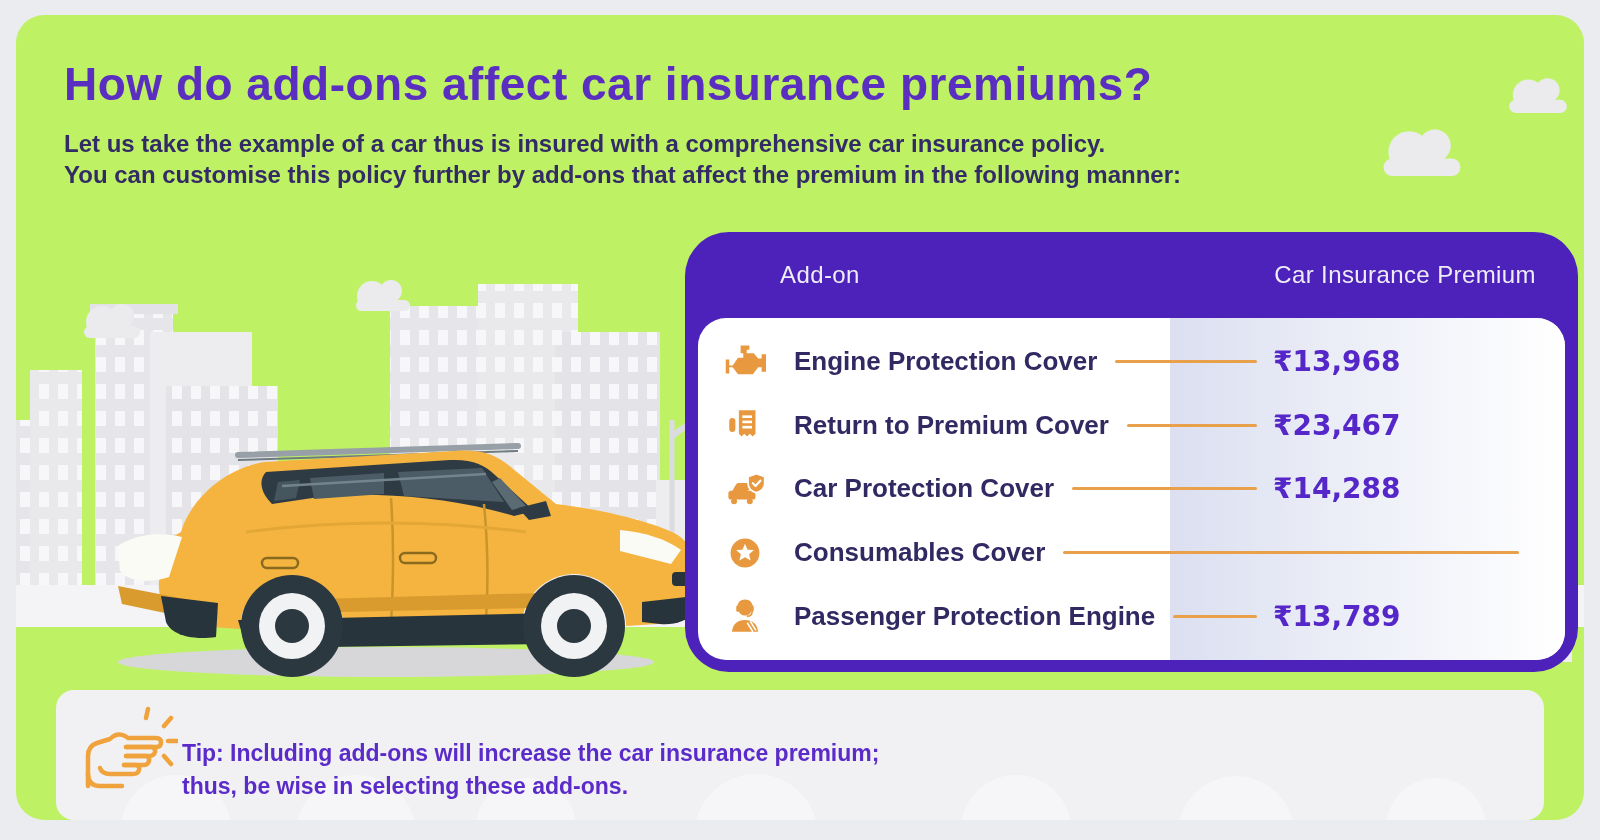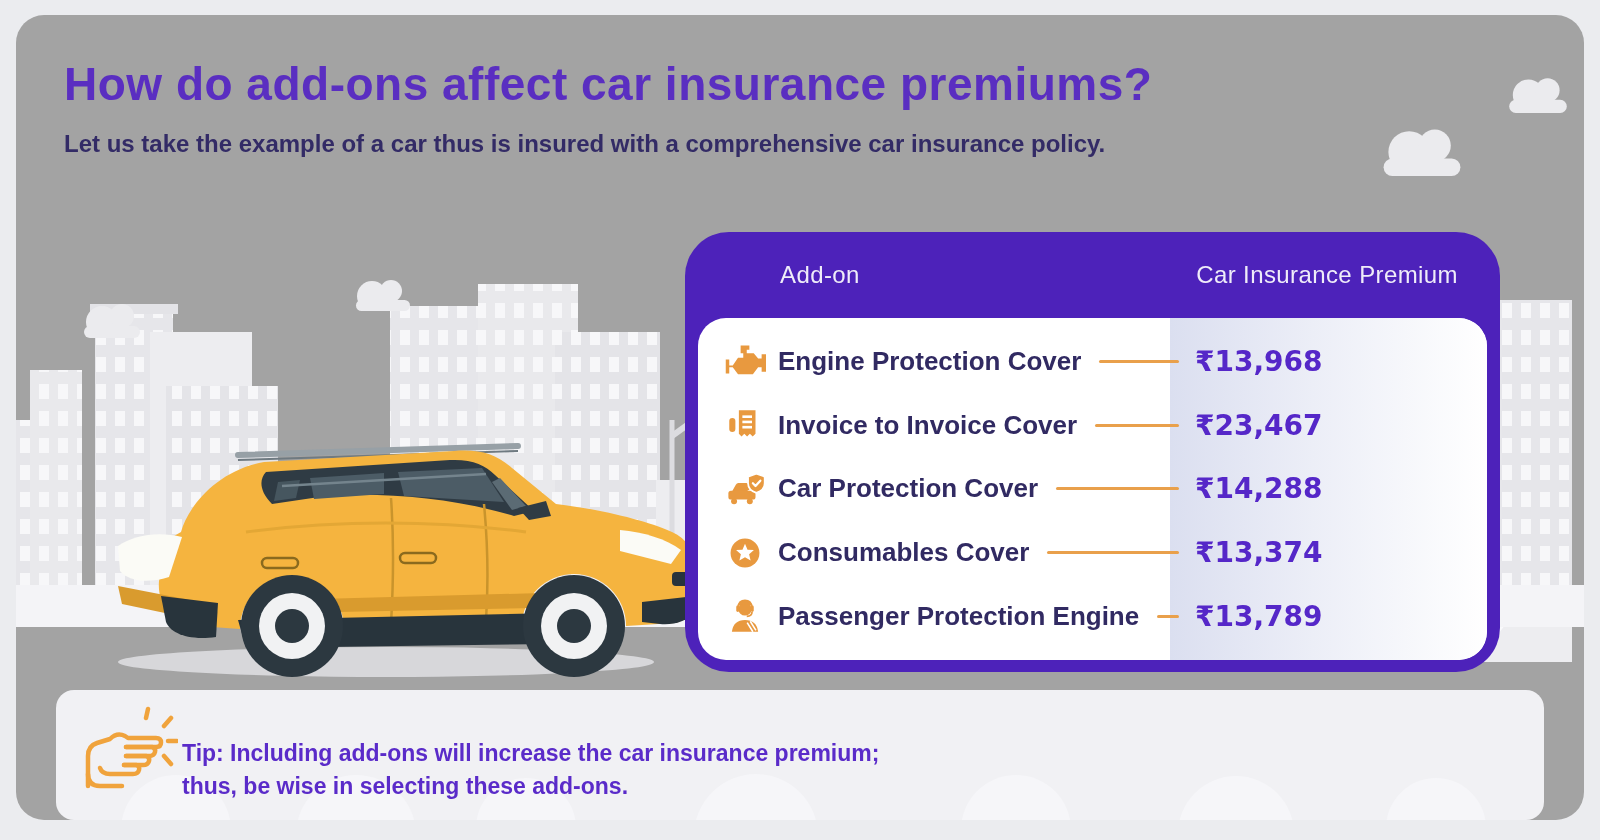--- a/index.html
+++ b/index.html
@@ -3,39 +3,39 @@
 <meta charset="utf-8">
 <style>
   html,body{margin:0;padding:0;}
   body{
     width:1600px;height:840px;position:relative;overflow:hidden;
     background:#ebecef;
     font-family:"Liberation Sans",sans-serif;
   }
   .panel{
     position:absolute;left:16px;top:15px;width:1568px;height:805px;
-    background:#a3a3a3;border-radius:28px;overflow:hidden;
+    background:#bef264;border-radius:28px;overflow:hidden;
   }
   
   .title{
     position:absolute;left:48px;top:42px;
     font-size:46px;font-weight:800;color:#5a2ec1;letter-spacing:.5px;
   }
   .subtitle{
     position:absolute;left:48px;top:113px;
     font-size:24px;font-weight:700;color:#332b66;line-height:31px;
   }
   
   .skyline{position:absolute;left:0;top:255px;width:1568px;height:400px;}
   .cloud{position:absolute;}
   
   .car{position:absolute;left:70px;top:395px;width:620px;height:285px;}
   
   .card{
-    position:absolute;left:669px;top:217px;width:815px;height:440px;
+    position:absolute;left:669px;top:217px;width:893px;height:440px;
     background:#4d22ba;border-radius:44px;
   }
   .card-header{
     position:absolute;left:0;top:0;right:0;height:86px;
     display:flex;align-items:center;justify-content:space-between;
     padding:0 42px 0 95px;box-sizing:border-box;
     color:#efecf9;font-size:24px;letter-spacing:.4px;
   }
   .card-inner{
     position:absolute;left:13px;right:13px;top:86px;bottom:12px;
@@ -49,21 +49,21 @@
   .rows{
     position:absolute;inset:0;display:flex;flex-direction:column;
     justify-content:space-around;padding:12px 0;
   }
   .row{
     display:flex;align-items:center;
     padding-left:26px;padding-right:30px;
   }
   .row .icon{width:42px;height:42px;flex:0 0 42px;display:flex;align-items:center;justify-content:center;}
   .row .label{
-    margin-left:12px;font-size:26px;font-weight:700;color:#312a62;white-space:nowrap;
+    margin-left:28px;font-size:26px;font-weight:700;color:#312a62;white-space:nowrap;
   }
   .leader{flex:1;height:3px;border-radius:2px;background:#e9a04b;margin:0 16px 0 18px;}
   .value{
     width:262px;flex:0 0 262px;
     font-family:"DejaVu Sans",sans-serif;
     font-size:28px;font-weight:800;color:#5527c8;white-space:nowrap;
   }
   
   .tip-band{
     position:absolute;left:40px;top:675px;width:1488px;height:130px;
@@ -142,20 +142,21 @@
   </svg>
   <svg class="cloud" style="left:1486px;top:58px;width:72px;height:44px;" viewBox="0 0 60 36" fill="#ebebee">
     <circle cx="22" cy="18" r="13"></circle>
       <circle cx="38" cy="14" r="10"></circle>
       <rect x="6" y="22" width="48" height="11" rx="5.5"></rect>
   </svg>
 
   <div class="title">How do add-ons affect car insurance premiums?</div>
   <div class="subtitle">
     <div>Let us take the example of a car thus is insured with a comprehensive car insurance policy.</div>
+    <div>You can customise this policy further by add-ons that affect the premium in the following manner:</div>
   </div>
 
   <svg class="car" viewBox="0 0 620 285">
     <ellipse cx="300" cy="252" rx="268" ry="15" fill="#d7d7da"></ellipse>
 
     <path d="M152 45 L432 36" stroke="#97a0a6" stroke-width="6" stroke-linecap="round" fill="none"></path>
     <path d="M152 50 L432 41" stroke="#6f7a81" stroke-width="2" fill="none"></path>
 
     <path d="M95 122
              C102 96 132 60 178 52
@@ -236,21 +237,21 @@
         <div class="row">
           <span class="icon">
             <svg viewBox="0 0 48 48" width="42" height="42" fill="#e8993f">
               <rect x="6" y="16" width="7" height="16" rx="3.5"></rect>
               <path d="M17 7h19v27l-3.2 3-3.2-3-3.2 3-3.2-3-3.2 3-3-3z"></path>
               <rect x="21" y="13" width="11" height="3" fill="#fff"></rect>
               <rect x="21" y="19" width="11" height="3" fill="#fff"></rect>
               <rect x="21" y="25" width="11" height="3" fill="#fff"></rect>
             </svg>
           </span>
-          <span class="label">Invoice to Invoice Cover</span>
+          <span class="label">Return to Premium Cover</span>
           <span class="leader"></span>
           <span class="value">₹23,467</span>
         </div>
 
         <div class="row">
           <span class="icon">
             <svg viewBox="0 0 48 48" width="42" height="42" fill="#e8993f">
               <path d="M9 27l4.5-8q1-1.8 3-1.8h9q2 0 3 1.8l2.5 4.4-6 3.6z"></path>
               <rect x="5" y="26" width="31" height="10" rx="3"></rect>
               <circle cx="11.5" cy="38" r="3.4"></circle>
@@ -266,21 +267,20 @@
 
         <div class="row">
           <span class="icon">
             <svg viewBox="0 0 48 48" width="42" height="42">
               <circle cx="24" cy="24" r="16.5" fill="#e8993f"></circle>
               <polygon fill="#fff" points="24,13.5 26.9,20.2 34.2,20.7 28.7,25.5 30.4,32.6 24,28.8 17.6,32.6 19.3,25.5 13.8,20.7 21.1,20.2"></polygon>
             </svg>
           </span>
           <span class="label">Consumables Cover</span>
           <span class="leader"></span>
-          <span class="value">₹13,374</span>
         </div>
 
         <div class="row">
           <span class="icon">
             <svg viewBox="0 0 48 48" width="42" height="42" fill="#e8993f">
               <circle cx="24" cy="16" r="7.5"></circle>
               <path d="M15 13.5q1.2-8.5 9-8.5t9 8.5q-4.5-2.8-9-2.8t-9 2.8z"></path>
               <rect x="14" y="12" width="3.4" height="7.5" rx="1.7"></rect>
               <rect x="30.6" y="12" width="3.4" height="7.5" rx="1.7"></rect>
               <path d="M32 19.5q0 4.5-6 5" stroke="#e8993f" stroke-width="2" fill="none"></path>

